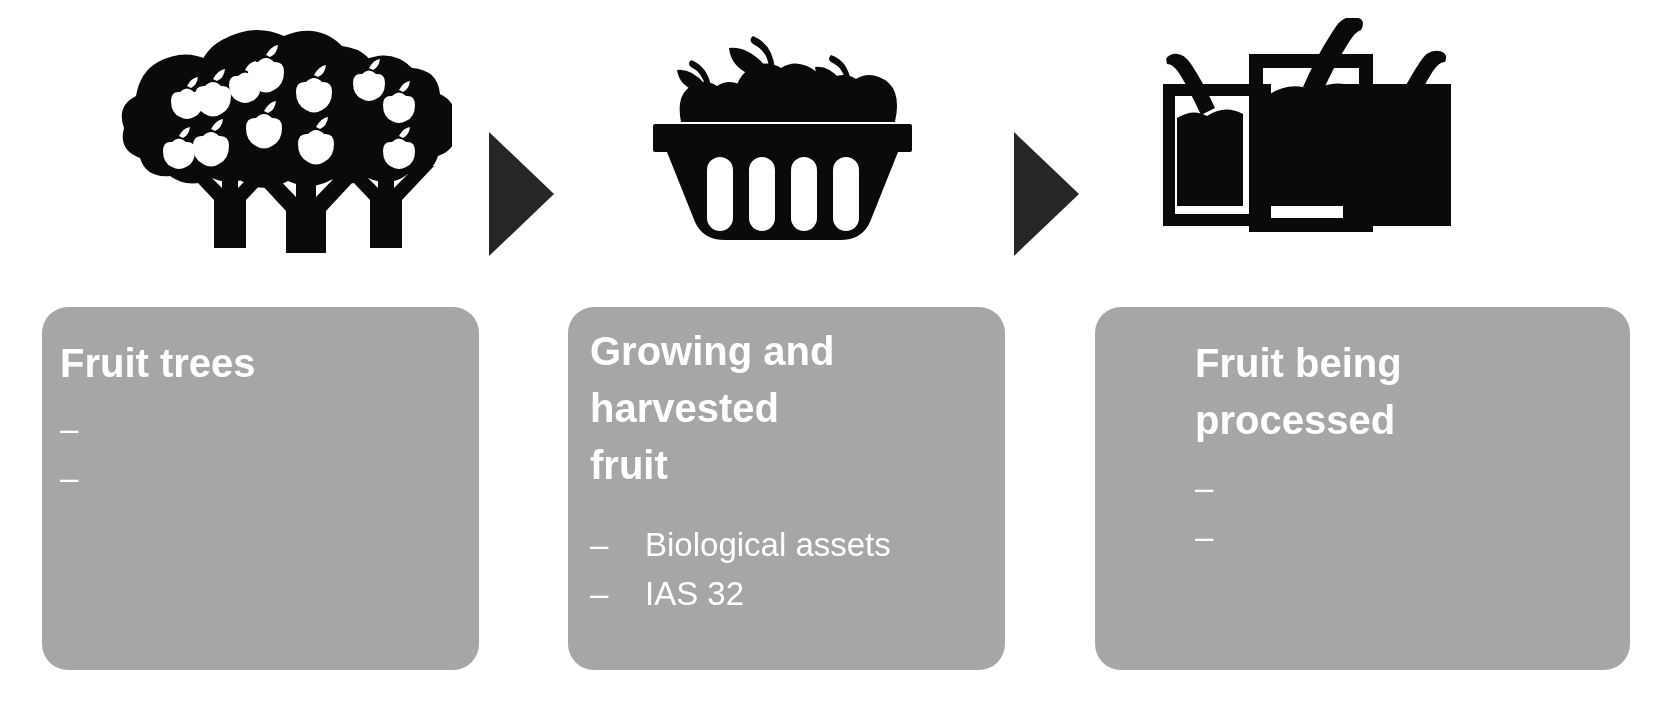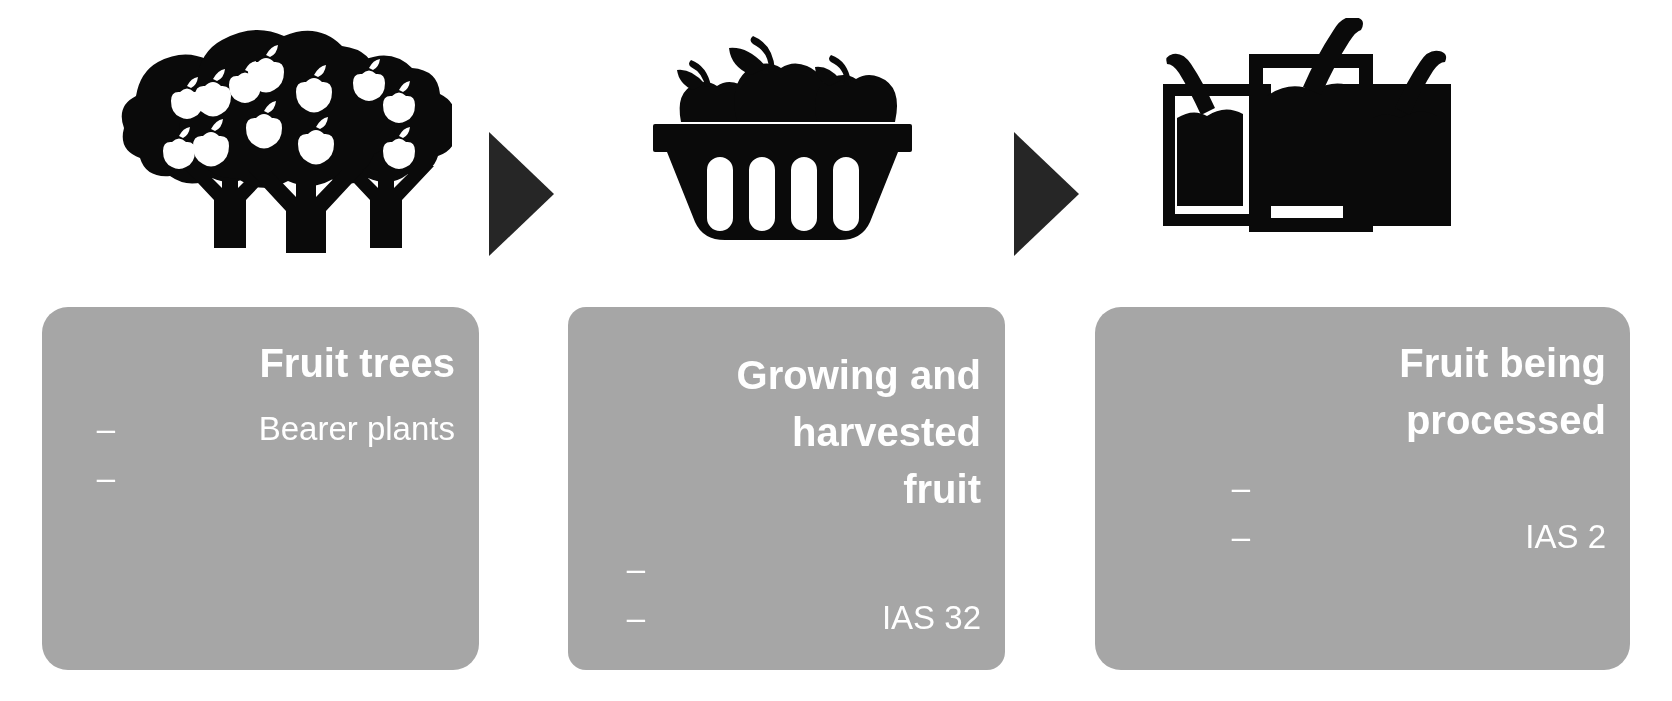--- a/index.html
+++ b/index.html
@@ -11,21 +11,20 @@
     width: 1672px;
     height: 701px;
     font-family: "Liberation Sans", sans-serif;
     overflow: hidden;
     position: relative;
   }
   .stage {
     position: relative;
     width: 1672px;
     height: 701px;
-    text-align: right;
   }
 
   
   .icon-slot {
     position: absolute;
     display: flex;
     align-items: center;
     justify-content: center;
   }
   .icon-slot svg { display: block; }
@@ -52,21 +51,21 @@
 
   
   .card {
     position: absolute;
     background: #a6a6a6;
     border-radius: 26px;
     box-sizing: border-box;
     color: #ffffff;
   }
   #card-1 { left: 42px;   top: 307px; width: 437px; height: 363px; padding: 28px 24px 0 18px; }
-  #card-2 { left: 568px;  top: 307px; width: 437px; height: 363px; padding: 40px 24px 0 22px; border-radius: 18px; }
+  #card-2 { left: 568px;  top: 307px; width: 437px; height: 363px; padding: 16px 24px 0 22px; }
   #card-3 { left: 1095px; top: 307px; width: 535px; height: 363px; padding: 28px 24px 0 100px; }
 
   .card-title {
     font-size: 40px;
     font-weight: bold;
     line-height: 57px;
     letter-spacing: 0px;
     white-space: pre-line;
     margin: 0 0 0 0;
   }
@@ -232,50 +231,49 @@
         <path d="M216 12 q6 -11 -6 -13 q-13 -2 -22 14 q-16 24 -30 56 l18 8 q15 -33 28 -53 q7 -11 12 -12z"></path>
       </g>
     </svg>
   </div>
 
   <div class="card" id="card-1">
     <div class="card-title">Fruit trees</div>
     <ul class="bullets">
       <li class="bullet-row">
         <span class="bullet-dash">–</span>
-        <span class="bullet-text">Bearer plants</span>
       </li>
       <li class="bullet-row">
         <span class="bullet-dash">–</span>
       </li>
     </ul>
   </div>
 
   <div class="card" id="card-2">
     <div class="card-title">Growing and
 harvested
 fruit</div>
     <ul class="bullets">
       <li class="bullet-row">
         <span class="bullet-dash">–</span>
+        <span class="bullet-text">Biological assets</span>
       </li>
       <li class="bullet-row">
         <span class="bullet-dash">–</span>
         <span class="bullet-text">IAS 32</span>
       </li>
     </ul>
   </div>
 
   <div class="card" id="card-3">
     <div class="card-title">Fruit being
 processed</div>
     <ul class="bullets">
       <li class="bullet-row">
         <span class="bullet-dash">–</span>
       </li>
       <li class="bullet-row">
         <span class="bullet-dash">–</span>
-        <span class="bullet-text">IAS 2</span>
       </li>
     </ul>
   </div>
 
 </div>
 
 </body></html>

